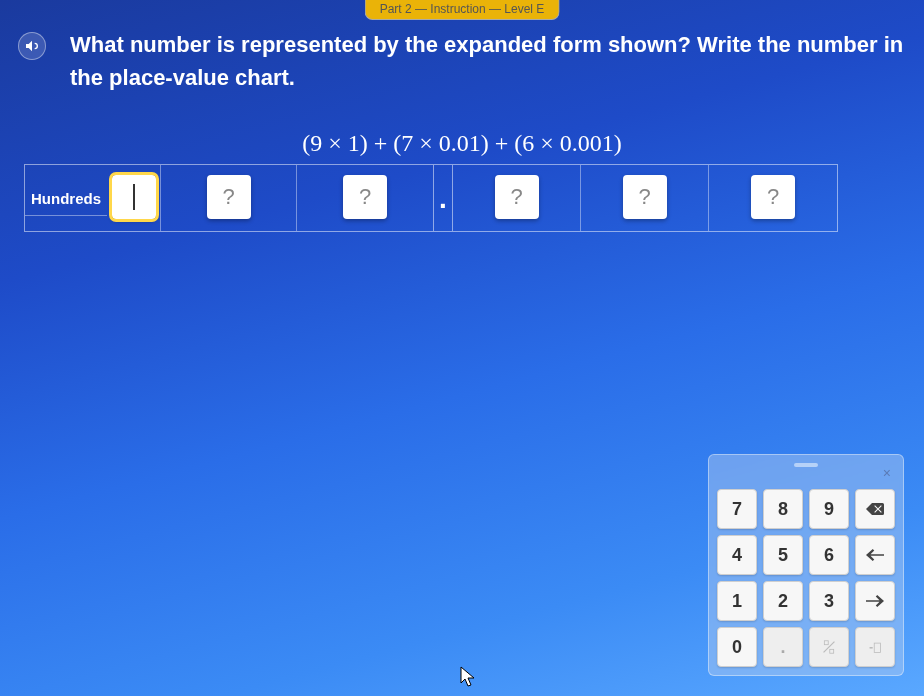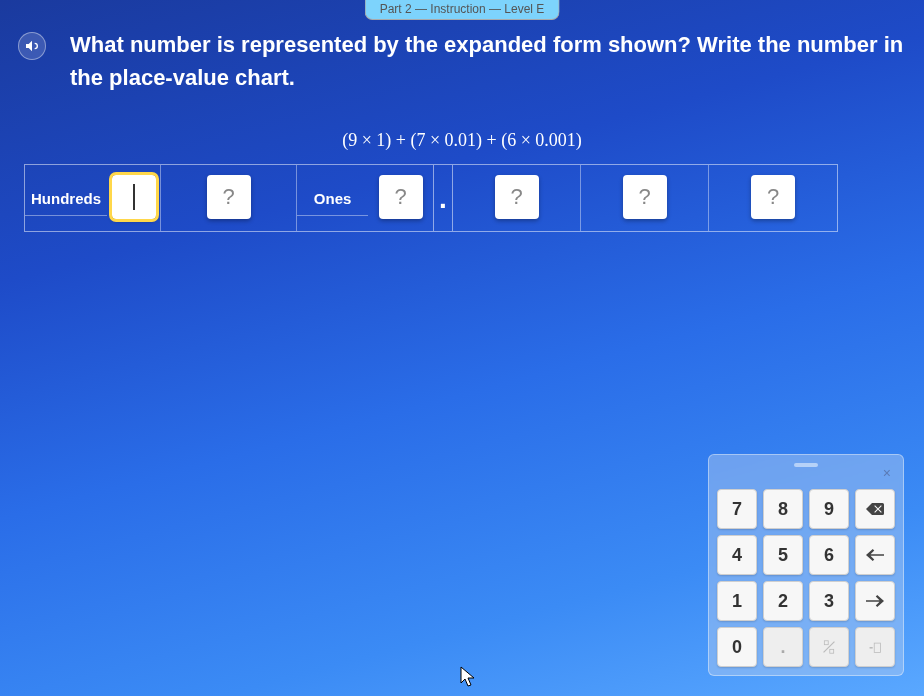--- a/index.html
+++ b/index.html
@@ -4,35 +4,35 @@
 <style>
 * { box-sizing: border-box; margin: 0; padding: 0; }
 html, body { width: 924px; height: 696px; overflow: hidden; font-family: Arial, Helvetica, sans-serif; }
 body {
   background: linear-gradient(165deg, #1a3a9e 0%, #1e4bc8 30%, #2a6de8 55%, #3b8bf5 80%, #5aa8ff 100%);
   color: #fff;
   position: relative;
 }
 .titlebar {
   position: absolute; top: 0; left: 50%; transform: translateX(-50%);
-  background: #7dd3fc; color: #555; font-size: 12px; padding: 2px 14px 3px 14px;
+  background: #eab308; color: #555; font-size: 12px; padding: 2px 14px 3px 14px;
   border-radius: 0 0 8px 8px; border: 1px solid #aaa; border-top: none;
   white-space: nowrap;
 }
 .question-row { position: absolute; top: 28px; left: 18px; right: 18px; display: flex; gap: 24px; }
 .audio-icon {
   width: 28px; height: 28px; border-radius: 50%; background: rgba(255,255,255,0.15);
   border: 1px solid rgba(255,255,255,0.4); display: flex; align-items: center; justify-content: center;
   flex-shrink: 0; margin-top: 4px;
 }
 .audio-icon svg { width: 16px; height: 16px; fill: #fff; }
 .question-text { font-size: 22px; font-weight: 700; line-height: 1.5; }
 .equation {
   position: absolute; top: 130px; left: 50%; transform: translateX(-50%);
-  font-family: "Times New Roman", serif; font-size: 18px; white-space: nowrap;
+  font-family: "Times New Roman", serif; font-size: 24px; white-space: nowrap;
 }
 .pv-table {
   position: absolute; top: 164px; left: 24px; display: flex;
 }
 .pv-group { display: flex; border: 1px solid rgba(255,255,255,0.5); }
 .pv-cell {
   border-right: 1px solid rgba(255,255,255,0.4);
   display: flex; flex-direction: row; align-items: center;
   width: 136px;
 }
@@ -110,21 +110,20 @@
             <span class="caret"></span>
           </div>
       </div>
     </div>
     <div class="pv-cell">
       <div class="pv-body">
         <div class="slot">?</div>
       </div>
     </div>
     <div class="pv-cell">
-      <div class="pv-header">Ones</div>
       <div class="pv-body">
         <div class="slot">?</div>
       </div>
     </div>
   </div>
   <div class="dot-sep">.</div>
   <div class="pv-group">
     <div class="pv-cell decimal">
       <div class="pv-body">
         <div class="slot">?</div>

